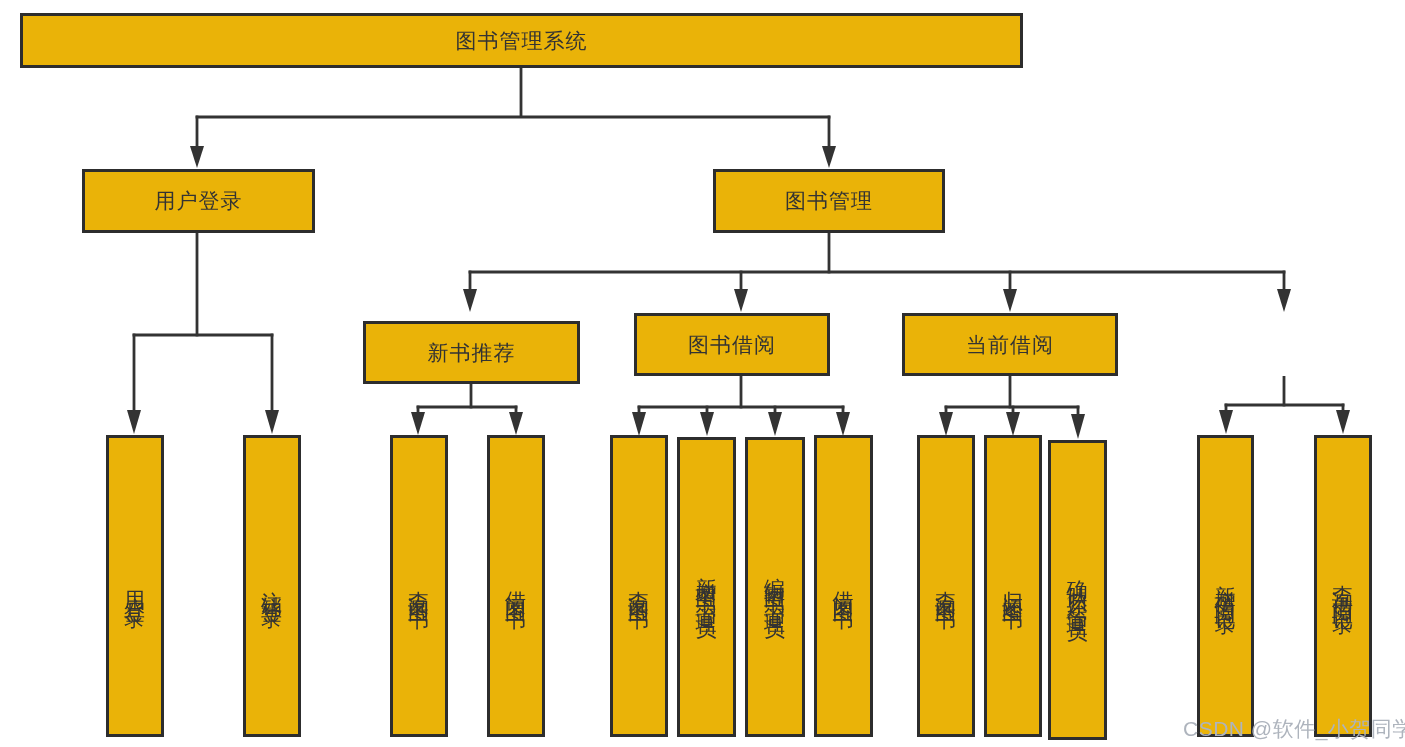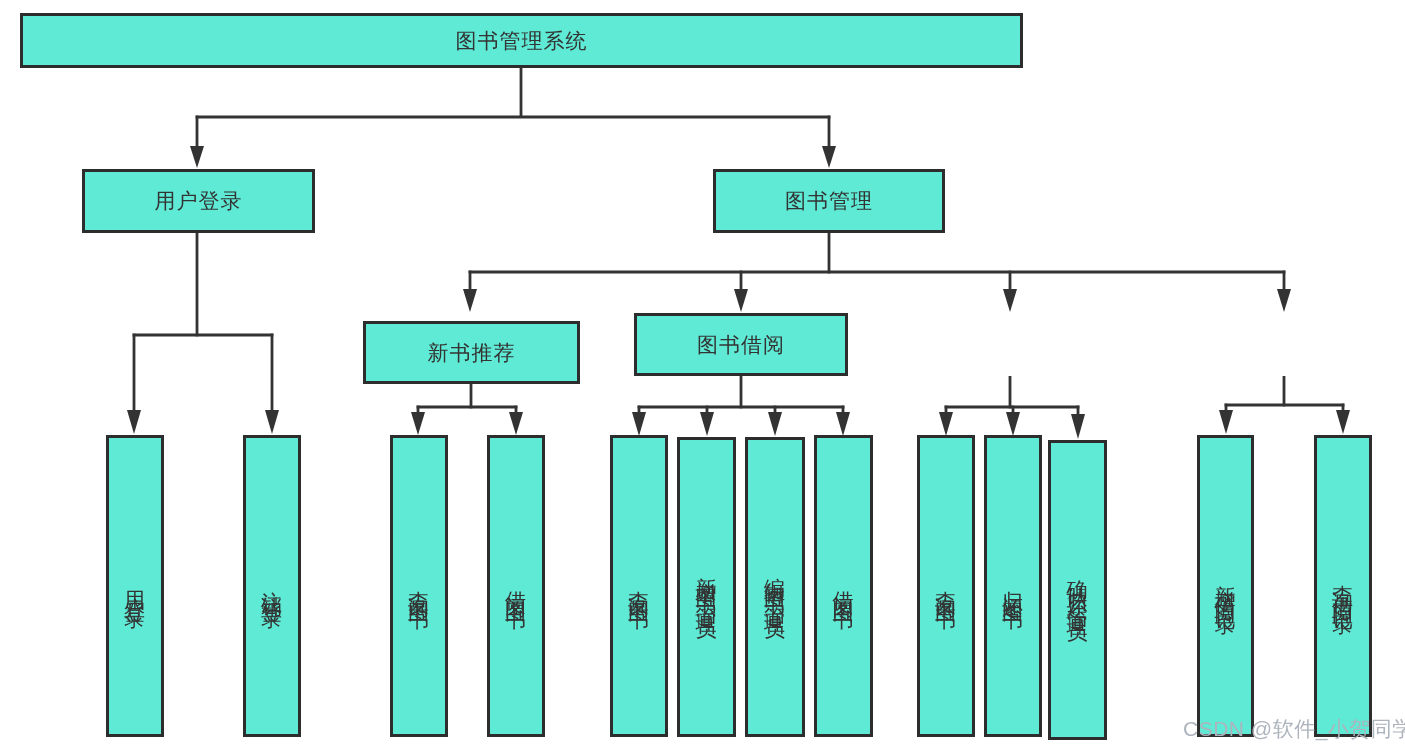--- a/index.html
+++ b/index.html
@@ -8,21 +8,21 @@
     width:1405px;height:747px;
     background:var(--background,#ffffff);
     font-family:"Liberation Sans", sans-serif;
     overflow:hidden;
   }
   svg.connectors{position:absolute;left:0;top:0;width:1405px;height:747px;}
   svg.connectors line{stroke:var(--line,#333333);stroke-width:2.8;}
   svg.connectors polygon{fill:var(--line,#333333);}
   .node{
     position:absolute;box-sizing:border-box;
-    background:#5eead4;
+    background:#eab308;
     border:3px solid var(--box-border,#2d2d2d);
     display:flex;align-items:center;justify-content:center;
     color:var(--text,#333333);
   }
   .h-node{font-size:21px;letter-spacing:1px;white-space:nowrap;}
   .v-node .vtext{
     writing-mode:vertical-rl;
     text-orientation:mixed;
     font-size:21px;
     line-height:1;
@@ -124,22 +124,25 @@
   <div class="node h-node" style="left:82px;top:169px;width:233px;height:64px;">
     <span>用户登录</span>
   </div>
   <div class="node h-node" style="left:713px;top:169px;width:232px;height:64px;">
     <span>图书管理</span>
   </div>
 
   <div class="node h-node" style="left:363px;top:313px;width:217px;height:63px;margin-top:8px;">
     <span>新书推荐</span>
   </div>
-  <div class="node h-node" style="left:634px;top:313px;width:214px;height:63px;">
+  <div class="node h-node" style="left:634px;top:313px;width:196px;height:63px;">
     <span>图书借阅</span>
+  </div>
+  <div class="node h-node" style="left:902px;top:313px;width:216px;height:63px;">
+    <span>当前借阅</span>
   </div>
 
   <div class="node v-node" style="left:106px;top:435px;width:58px;height:302px;">
     <span class="vtext">用户登录</span>
   </div>
   <div class="node v-node" style="left:243px;top:435px;width:58px;height:302px;">
     <span class="vtext">注销登录</span>
   </div>
 
   <div class="node v-node" style="left:390px;top:435px;width:58px;height:302px;">

